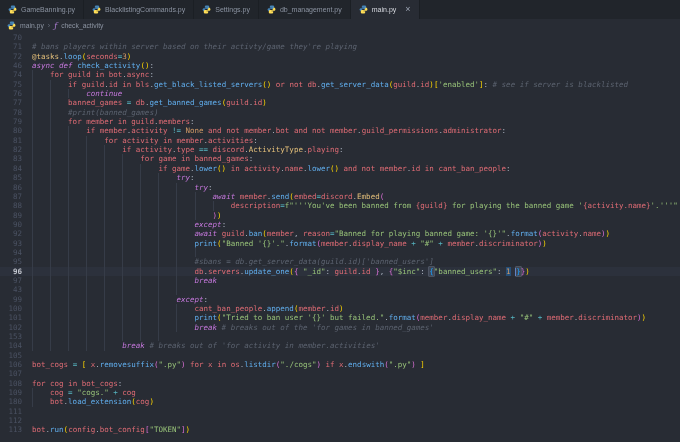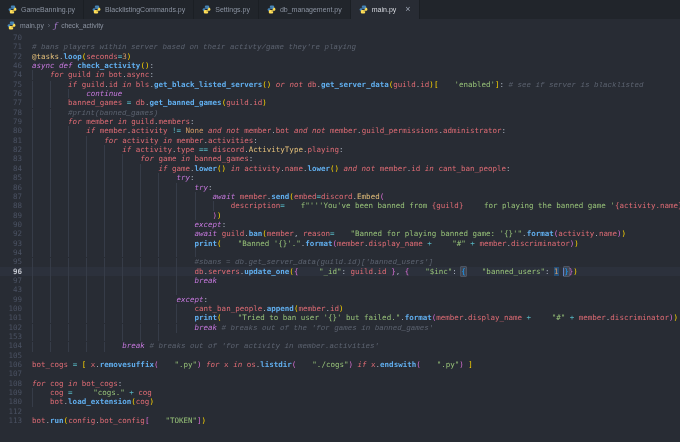--- a/index.html
+++ b/index.html
@@ -21,27 +21,27 @@
   .code{font-family:"DejaVu Sans Mono",monospace;font-size:7.5px;line-height:9.35px;
         padding-top:1px;}
   .line{white-space:pre;height:9.35px;}
   .line.active{background:#2c313c;}
   .gutter{display:inline-block;width:22px;text-align:right;margin-right:10px;
           color:#4b5263;}
   .line.active .gutter{color:#c8ccd4;font-weight:bold;}
   .ind{display:inline-block;height:9.35px;vertical-align:bottom;
        background-image:repeating-linear-gradient(to right,#363c48 0,#363c48 1px,
          transparent 1px,transparent 18.06px);}
-  .t-c{color:#5c6370;font-style:italic;font-family:Liberation Mono, monospace;}
-  .t-k{color:#e06c75;font-style:italic;}
+  .t-c{color:#5c6370;font-style:italic;}
+  .t-k{color:#e06c75;}
   .t-K{color:#c678dd;font-style:italic;}
   .t-v{color:#e06c75;}
-  .t-f{color:#61afef;font-weight:bold;}
+  .t-f{color:#61afef;}
   .t-C{color:#e5c07b;}
-  .t-s{color:#98c379;padding-left:16px;}
+  .t-s{color:#98c379;}
   .t-n{color:#d19a66;}
   .t-o{color:#56b6c2;}
   .t-p{color:#abb2bf;}
   .t-b1{color:#ffd700;}
   .t-b2{color:#da70d6;}
   .t-m3{color:#179fff;background:rgba(120,130,150,.28);box-shadow:0 0 0 .5px #707a8c;}
   .t-sel{color:#d19a66;background:#264f78;}
   .t-caret{display:inline-block;width:1px;height:8px;background:#528bff;
            vertical-align:text-bottom;}
 </style>
@@ -132,15 +132,16 @@
     <div class="line"><span class="gutter">101</span><span class="ind" style="width: 162.54px;"></span><span class="t-f">print</span><span class="t-b1">(</span><span class="t-s">"Tried to ban user '{}' but failed."</span><span class="t-p">.</span><span class="t-f">format</span><span class="t-b2">(</span><span class="t-v">member</span><span class="t-p">.</span><span class="t-v">display_name</span><span class="t-o"> + </span><span class="t-s">"#"</span><span class="t-o"> + </span><span class="t-v">member</span><span class="t-p">.</span><span class="t-v">discriminator</span><span class="t-b2">)</span><span class="t-b1">)</span></div>
     <div class="line"><span class="gutter">102</span><span class="ind" style="width: 162.54px;"></span><span class="t-K">break</span><span class="t-c"> # breaks out of the 'for games in banned_games'</span></div>
     <div class="line"><span class="gutter">153</span><span class="ind" style="width: 144.48px;"></span></div>
     <div class="line"><span class="gutter">104</span><span class="ind" style="width: 90.3px;"></span><span class="t-K">break</span><span class="t-c"> # breaks out of 'for activity in member.activities'</span></div>
     <div class="line"><span class="gutter">105</span></div>
     <div class="line"><span class="gutter">106</span><span class="t-v">bot_cogs</span><span class="t-o"> = </span><span class="t-b1">[ </span><span class="t-v">x</span><span class="t-p">.</span><span class="t-f">removesuffix</span><span class="t-b2">(</span><span class="t-s">".py"</span><span class="t-b2">)</span><span class="t-k"> for </span><span class="t-v">x</span><span class="t-k"> in </span><span class="t-v">os</span><span class="t-p">.</span><span class="t-f">listdir</span><span class="t-b2">(</span><span class="t-s">"./cogs"</span><span class="t-b2">)</span><span class="t-k"> if </span><span class="t-v">x</span><span class="t-p">.</span><span class="t-f">endswith</span><span class="t-b2">(</span><span class="t-s">".py"</span><span class="t-b2">)</span><span class="t-b1"> ]</span></div>
     <div class="line"><span class="gutter">107</span></div>
     <div class="line"><span class="gutter">108</span><span class="t-k">for </span><span class="t-v">cog</span><span class="t-k"> in </span><span class="t-v">bot_cogs</span><span class="t-p">:</span></div>
     <div class="line"><span class="gutter">109</span><span class="ind" style="width: 18.06px;"></span><span class="t-v">cog</span><span class="t-o"> = </span><span class="t-s">"cogs."</span><span class="t-o"> + </span><span class="t-v">cog</span></div>
     <div class="line"><span class="gutter">180</span><span class="ind" style="width: 18.06px;"></span><span class="t-v">bot</span><span class="t-p">.</span><span class="t-f">load_extension</span><span class="t-b1">(</span><span class="t-v">cog</span><span class="t-b1">)</span></div>
+    <div class="line"><span class="gutter">111</span></div>
     <div class="line"><span class="gutter">112</span></div>
     <div class="line"><span class="gutter">113</span><span class="t-v">bot</span><span class="t-p">.</span><span class="t-f">run</span><span class="t-b1">(</span><span class="t-v">config</span><span class="t-p">.</span><span class="t-v">bot_config</span><span class="t-b2">[</span><span class="t-s">"TOKEN"</span><span class="t-b2">]</span><span class="t-b1">)</span></div>
   </div>
 
 </body></html>

